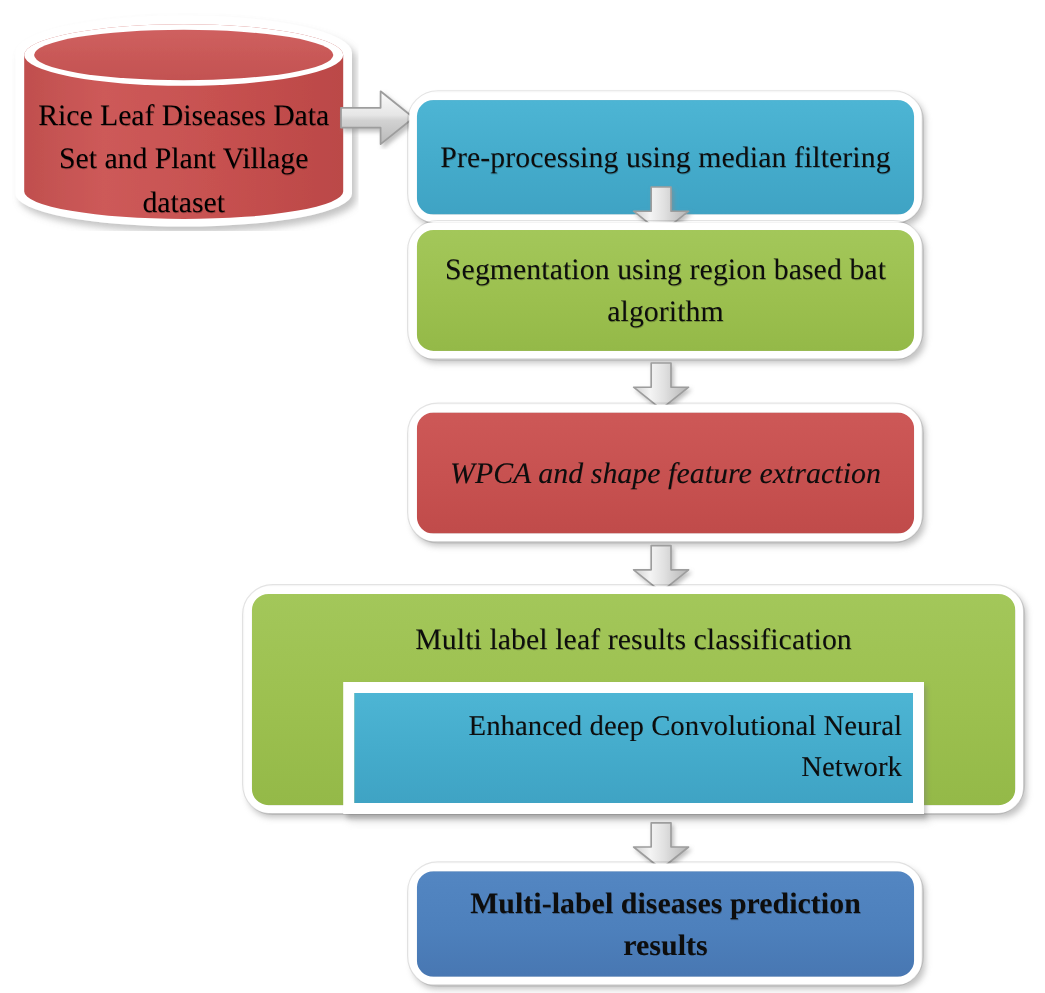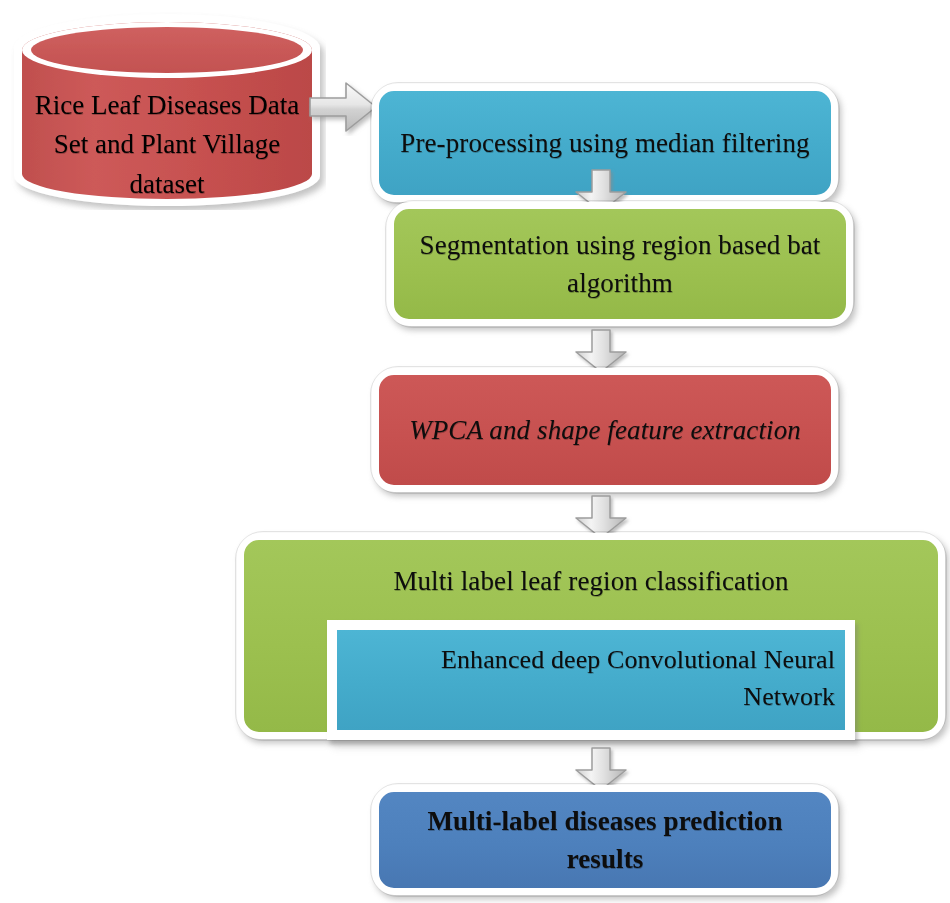--- a/index.html
+++ b/index.html
@@ -38,21 +38,21 @@
     border: 7px solid #ffffff;
     filter: drop-shadow(3px 4px 3px rgba(120,120,120,0.45));
   }
   .node .label {
     display: block;
     padding: 0 14px;
     text-shadow: 0.5px 0.5px 0px rgba(0,0,0,0.25);
   }
 
   .node.teal   { background: linear-gradient(to bottom, #4db5d4 0%, #44abcb 55%, #3fa3c4 100%); }
-  .node.green  { background: linear-gradient(to bottom, #a3c75a 0%, #9cc04f 55%, #94b948 100%); margin-left: 15px; }
+  .node.green  { background: linear-gradient(to bottom, #a3c75a 0%, #9cc04f 55%, #94b948 100%); }
   .node.red    { background: linear-gradient(to bottom, #cd5857 0%, #c75150 55%, #c04b4a 100%); font-style: italic; }
   .node.blue   { background: linear-gradient(to bottom, #5386c2 0%, #4d80bc 55%, #4877b2 100%); }
 
   
   .node::after {
     content: "";
     position: absolute;
     left: -9px; top: -9px; right: -9px; bottom: -9px;
     border-radius: 28px;
     border: 1px solid rgba(0,0,0,0.10);
@@ -224,21 +224,21 @@
         </linearGradient>
         <filter id="arrD3S" x="-30%" y="-30%" width="180%" height="180%">
           <feDropShadow dx="2" dy="2.5" stdDeviation="1.8" flood-color="#8a8a8a" flood-opacity="0.55"></feDropShadow>
         </filter>
       </defs>
       <path d="M22,2 L40,2 L40,24 L56,24 L31,44 L6,24 L22,24 Z" fill="url(#arrD3)" stroke="#9d9d9d" stroke-width="1.5" stroke-linejoin="round" filter="url(#arrD3S)"></path>
     </svg>
   </div>
 
   <div class="node green" id="node-classification" style="left:222px; top:533px; width:708px; height:206px;">
-    <span class="label">Multi label leaf region classification</span>
+    <span class="label">Multi label leaf results classification</span>
     <div id="inner-cnn">
       <span>Enhanced deep Convolutional Neural Network</span>
     </div>
   </div>
 
   <div class="arrow" style="left:570px; top:746px;">
     <svg width="62" height="46" viewBox="0 0 62 46">
       <defs>
         <linearGradient id="arrD4" x1="0" y1="0" x2="1" y2="0">
           <stop offset="0%" stop-color="#cdcdcd"></stop>

